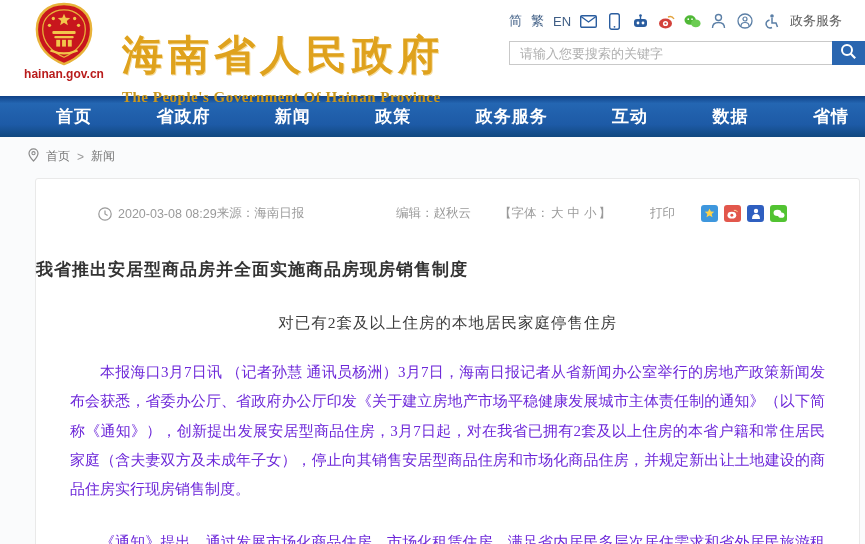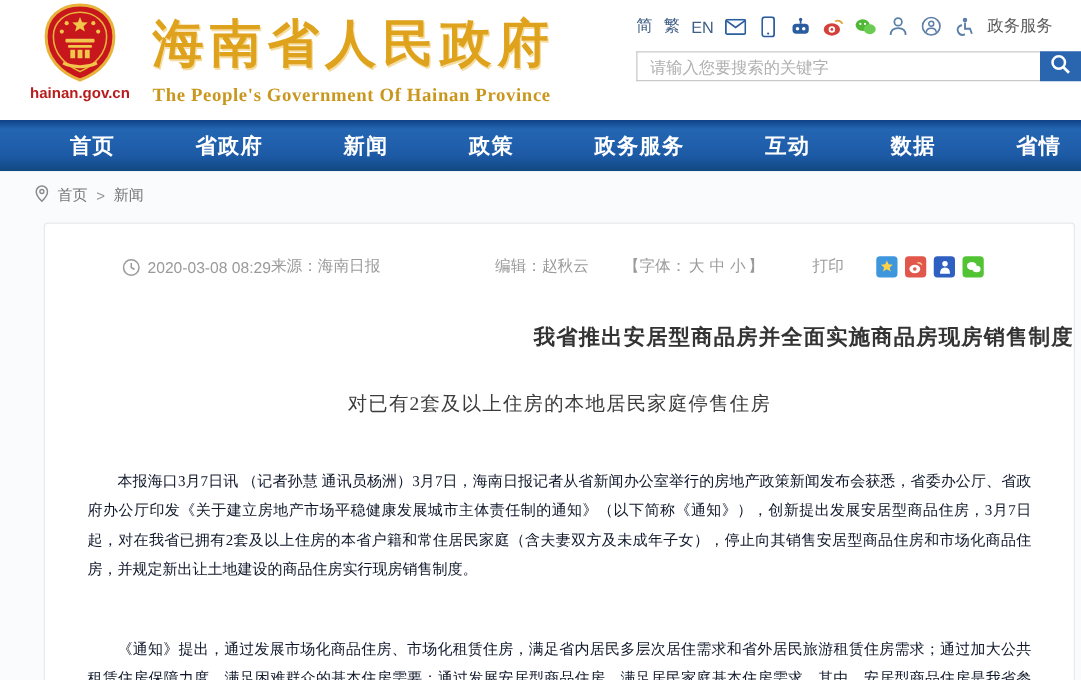--- a/index.html
+++ b/index.html
@@ -4,21 +4,21 @@
 <style>
   * { margin:0; padding:0; box-sizing:border-box; }
   body { font-family:"Liberation Sans", sans-serif; background:#fff; }
   .page { width:865px; height:544px; position:relative; overflow:hidden; background:#fff; }
 
   
   .header { position:relative; height:96px; background:#fff; }
   .logo-wrap { position:absolute; left:16px; top:2px; width:96px; text-align:center; cursor:pointer; }
   .logo-wrap svg { display:block; margin:0 auto; }
   .site-domain { font-size:12px; color:#b91c1c; font-weight:bold; margin-top:1px; }
-  .site-lockup { position:absolute; left:122px; top:8px; }
+  .site-lockup { position:absolute; left:122px; top:28px; }
   .site-title { font-size:41px; font-weight:900; color:#dfa21d; letter-spacing:5px;
                 font-family:"Liberation Serif", serif; text-shadow:1px 1px 0 #f5dca0; }
   .site-sub { font-size:15px; font-weight:bold; color:#c9971d; margin-top:6px; letter-spacing:0.5px;
               font-family:"Liberation Serif", serif; }
 
   .header-right { position:absolute; right:0; top:12px; width:356px; }
   .util-row { display:flex; align-items:center; gap:9px; font-size:13px; color:#3f5e85; }
   .util-row .lang { cursor:pointer; }
   .util-row .uicon { display:inline-flex; width:17px; height:17px; align-items:center; justify-content:center; cursor:pointer; }
   .more-services { color:#5a5a5a; cursor:pointer; white-space:nowrap; margin-left:2px; }
@@ -44,28 +44,28 @@
   .meta-row { display:flex; align-items:center; font-size:12.5px; color:#9a9a9a;
               padding:0 72px 0 62px; white-space:nowrap; }
   .meta-row .m-gap { }
   .meta-editor { margin-left:auto; }
   .meta-font { margin-left:28px; }
   .meta-font .fsz { cursor:pointer; margin:0 2px; }
   .meta-print { margin-left:39px; cursor:pointer; }
   .share-icons { display:flex; gap:6px; margin-left:26px; }
   .share-icons .sicon { width:17px; height:17px; border-radius:3px; display:flex; align-items:center; justify-content:center; cursor:pointer; }
 
-  .art-title { text-align:right; font-size:17px; font-weight:bold; color:#333; margin-top:36px;
+  .art-title { text-align:left; font-size:17px; font-weight:bold; color:#333; margin-top:36px;
                font-family:"Liberation Serif", serif; letter-spacing:1px; }
   .art-subtitle { text-align:center; font-size:15.5px; color:#3c3c3c; margin-top:32px;
                   font-family:"Liberation Serif", serif; letter-spacing:1px; }
 
   .art-body { padding:0 34px; }
-  .art-body p { font-family:"Liberation Serif", serif; font-size:12px; line-height:1.95;
-                color:#0f172a; text-align:justify; text-indent:2em; margin-top:40px; }
+  .art-body p { font-family:"Liberation Serif", serif; font-size:15px; line-height:1.95;
+                color:#6d28d9; text-align:justify; text-indent:2em; margin-top:24px; }
 </style>
 </head>
 <body>
 
 <div class="page">
 
   <div class="header">
 
     <div class="logo-wrap">
       <span>

